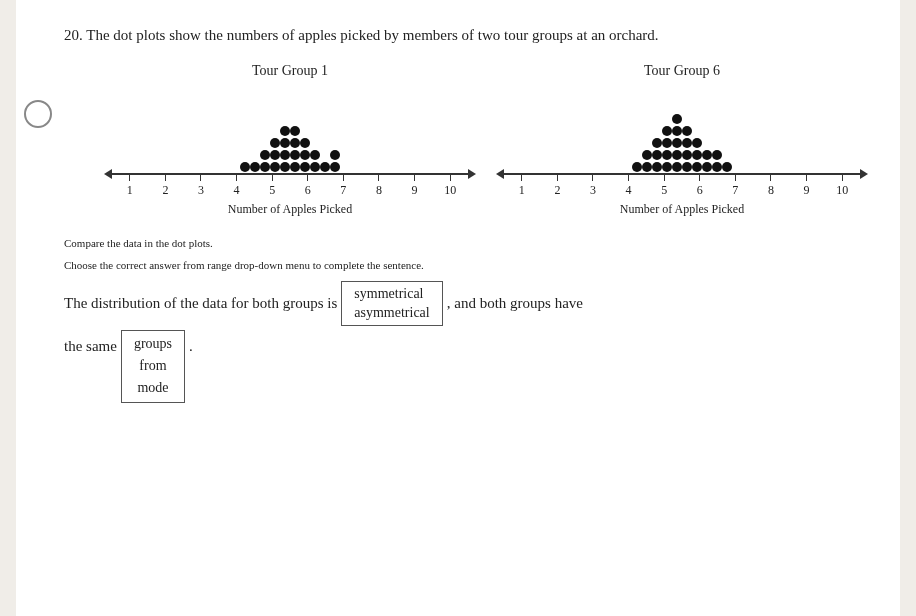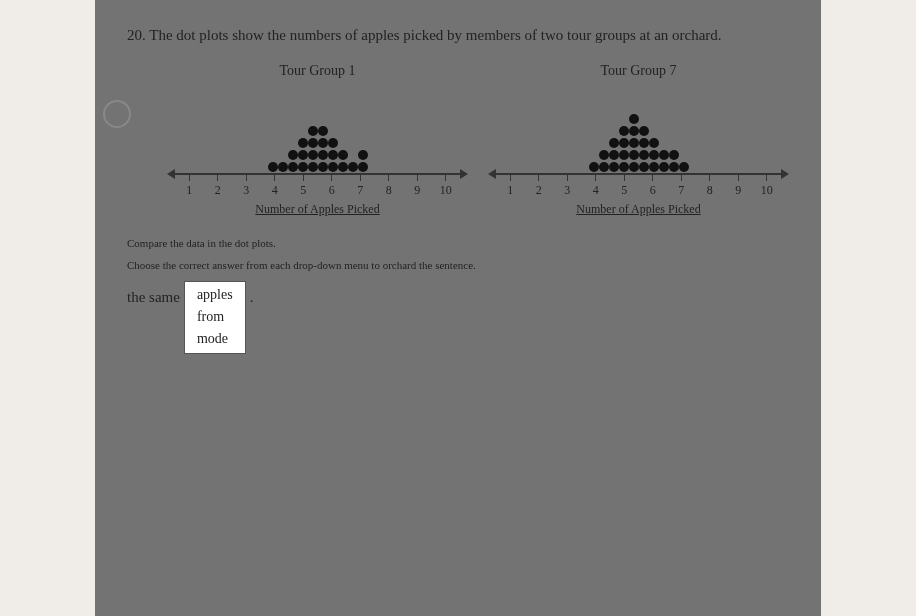--- a/index.html
+++ b/index.html
@@ -7,24 +7,24 @@
     body {
       background: #f0ede8;
       font-family: 'Times New Roman', Times, serif;
       display: flex;
       justify-content: center;
       align-items: center;
       min-height: 100vh;
     }
 
     .card {
-      background: #737373;
-      width: 726px;
+      background: #ffffff;
+      width: 884px;
       min-height: 616px;
-      padding: 24px 32px 32px 32px;
+      padding: 24px 32px 32px 48px;
       position: relative;
     }
 
     .question-text {
       font-size: 15px;
       line-height: 1.5;
       color: #222;
       margin-bottom: 16px;
       padding-right: 20px;
     }
@@ -117,21 +117,20 @@
       margin-top: 2px;
       font-family: 'Times New Roman', Times, serif;
     }
 
     .axis-label {
       font-size: 12px;
       color: #222;
       text-align: center;
       margin-top: 4px;
       font-family: 'Times New Roman', Times, serif;
-      text-decoration: underline;
     }
 
     .axis-line {
       width: calc(100% - 16px);
       margin: 0 8px;
       height: 2px;
       background: #333;
       position: relative;
     }
 
@@ -214,20 +213,21 @@
       flex-wrap: wrap;
       gap: 4px;
       margin-bottom: 4px;
     }
 
     .sentence-line-2 {
       display: flex;
       align-items: flex-start;
       flex-wrap: wrap;
       gap: 4px;
+      text-align: center;
     }
   </style>
 </head>
 <body>
 
 <div class="card">
 
   <div class="question-text">
     <span>20.</span>
     <span>The dot plots show the numbers of apples picked by members of two tour groups at an orchard.</span>
@@ -337,21 +337,21 @@
         </div>
         <div class="tick">
           <div class="tick-line"></div>
           <span class="tick-label">10</span>
         </div>
       </div>
       <div class="axis-label">Number of Apples Picked</div>
     </div>
 
     <div class="dot-plot">
-      <div class="plot-title">Tour Group 7</div>
+      <div class="plot-title">Tour Group 6</div>
 
       <div class="dots-rows">
 
         <div class="dot-col">
           <div class="dot"></div>
         </div>
 
         <div class="dot-col">
           <div class="dot"></div>
           <div class="dot"></div>
@@ -449,28 +449,38 @@
           <div class="tick-line"></div>
           <span class="tick-label">10</span>
         </div>
       </div>
       <div class="axis-label">Number of Apples Picked</div>
     </div>
 
   </div>
 
   <div class="instruction-text">Compare the data in the dot plots.</div>
-  <div class="instruction-text">Choose the correct answer from each drop-down menu to orchard the sentence.</div>
+  <div class="instruction-text">Choose the correct answer from range drop-down menu to complete the sentence.</div>
 
   <div class="sentence-area">
+    <div class="sentence-line">
+      <span>The distribution of the data for both groups is</span>
+      <div class="dropdown-box">
+        <div class="dropdown-options">
+          <div class="dropdown-option selected">symmetrical</div>
+          <div class="dropdown-option">asymmetrical</div>
+        </div>
+      </div>
+      <span>, and both groups have</span>
+    </div>
     <div class="sentence-line-2">
       <span>the same</span>
       <div class="dropdown-box-multi">
         <div class="dropdown-options">
-          <div class="dropdown-option selected">apples</div>
+          <div class="dropdown-option selected">groups</div>
           <div class="dropdown-option">from</div>
           <div class="dropdown-option">mode</div>
         </div>
       </div>
       <span>.</span>
     </div>
   </div>
 
 </div>
 

